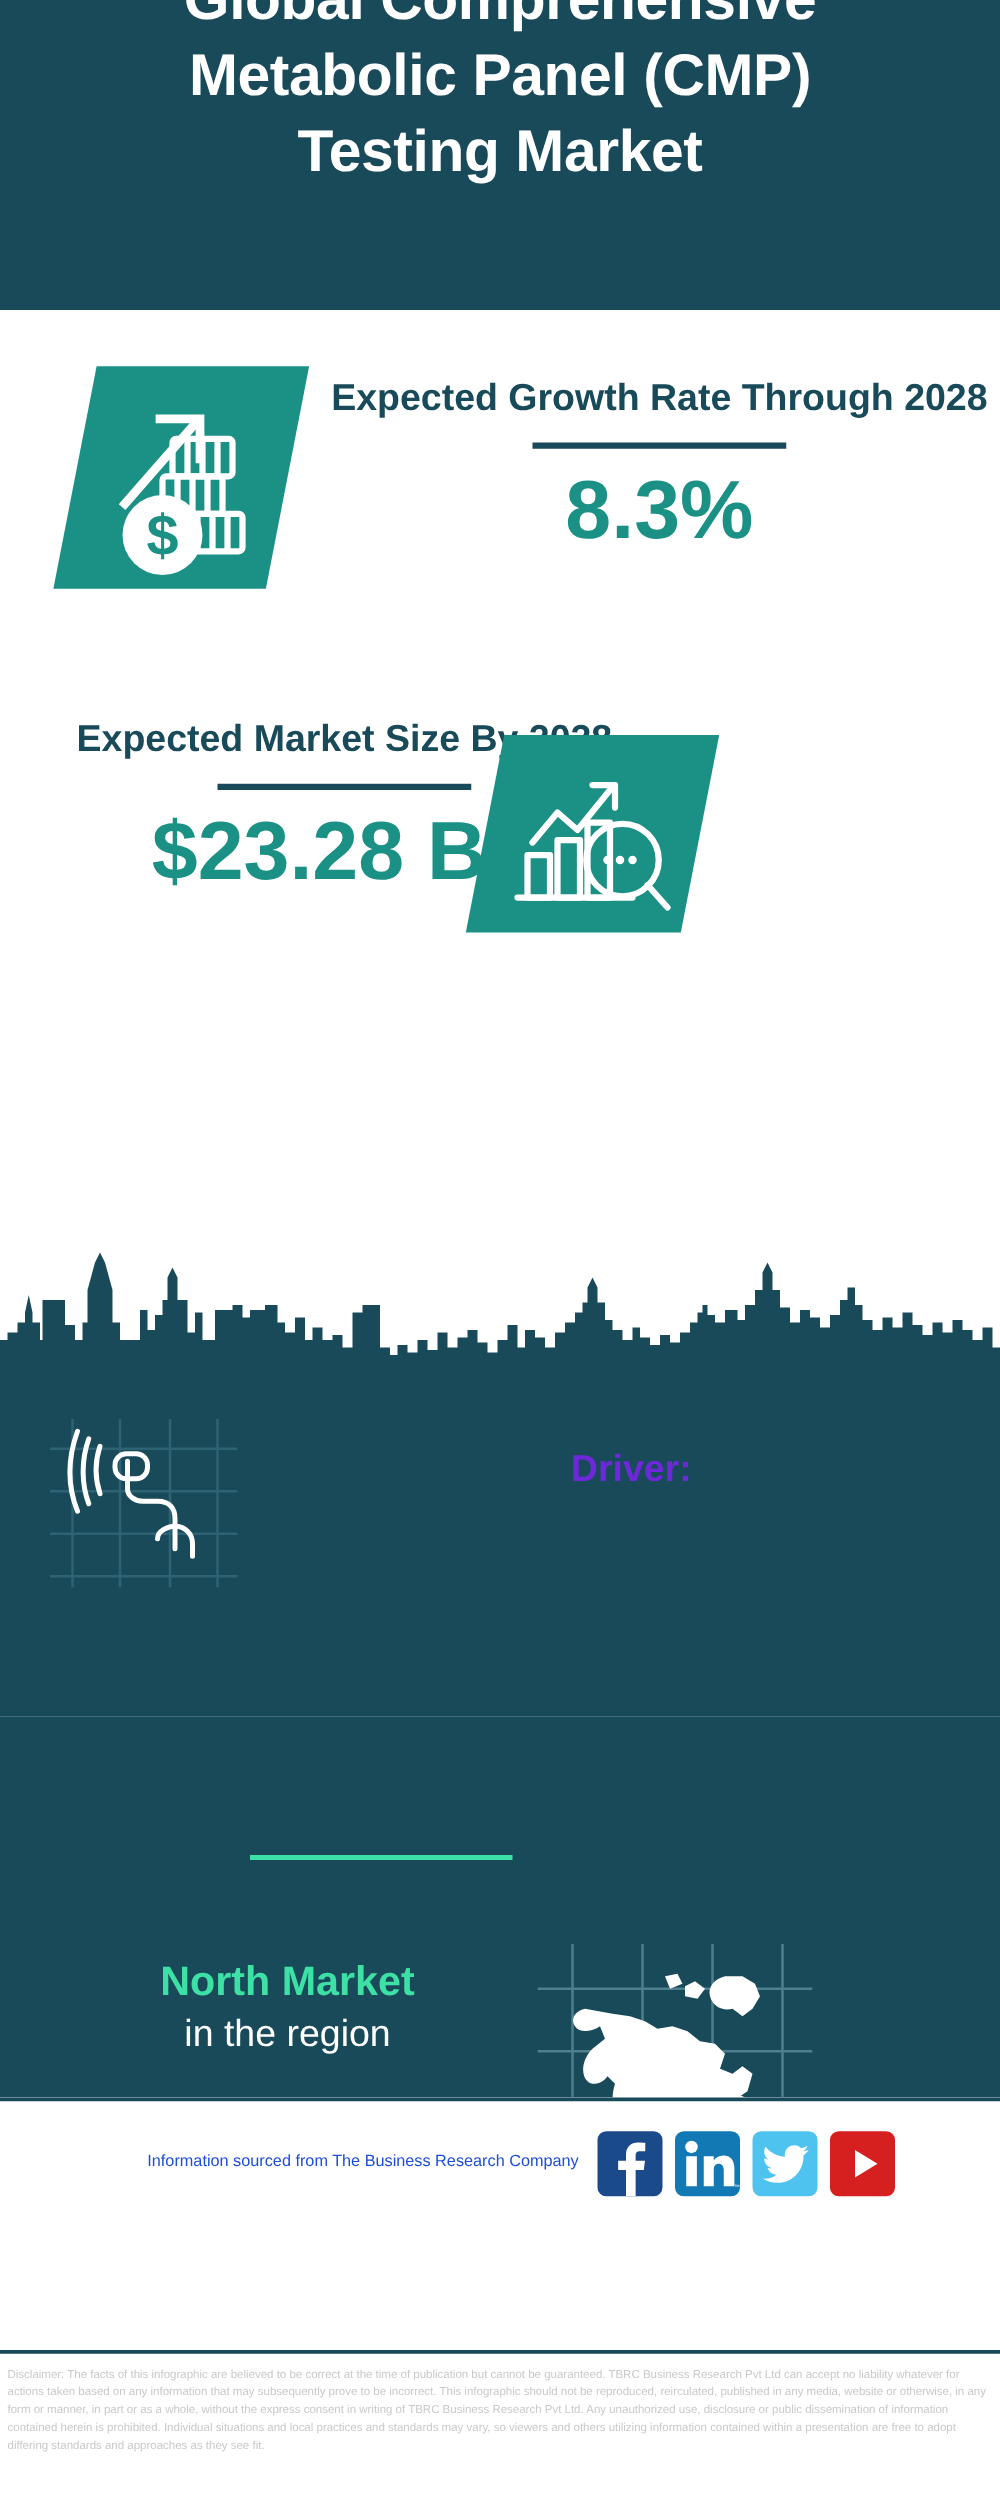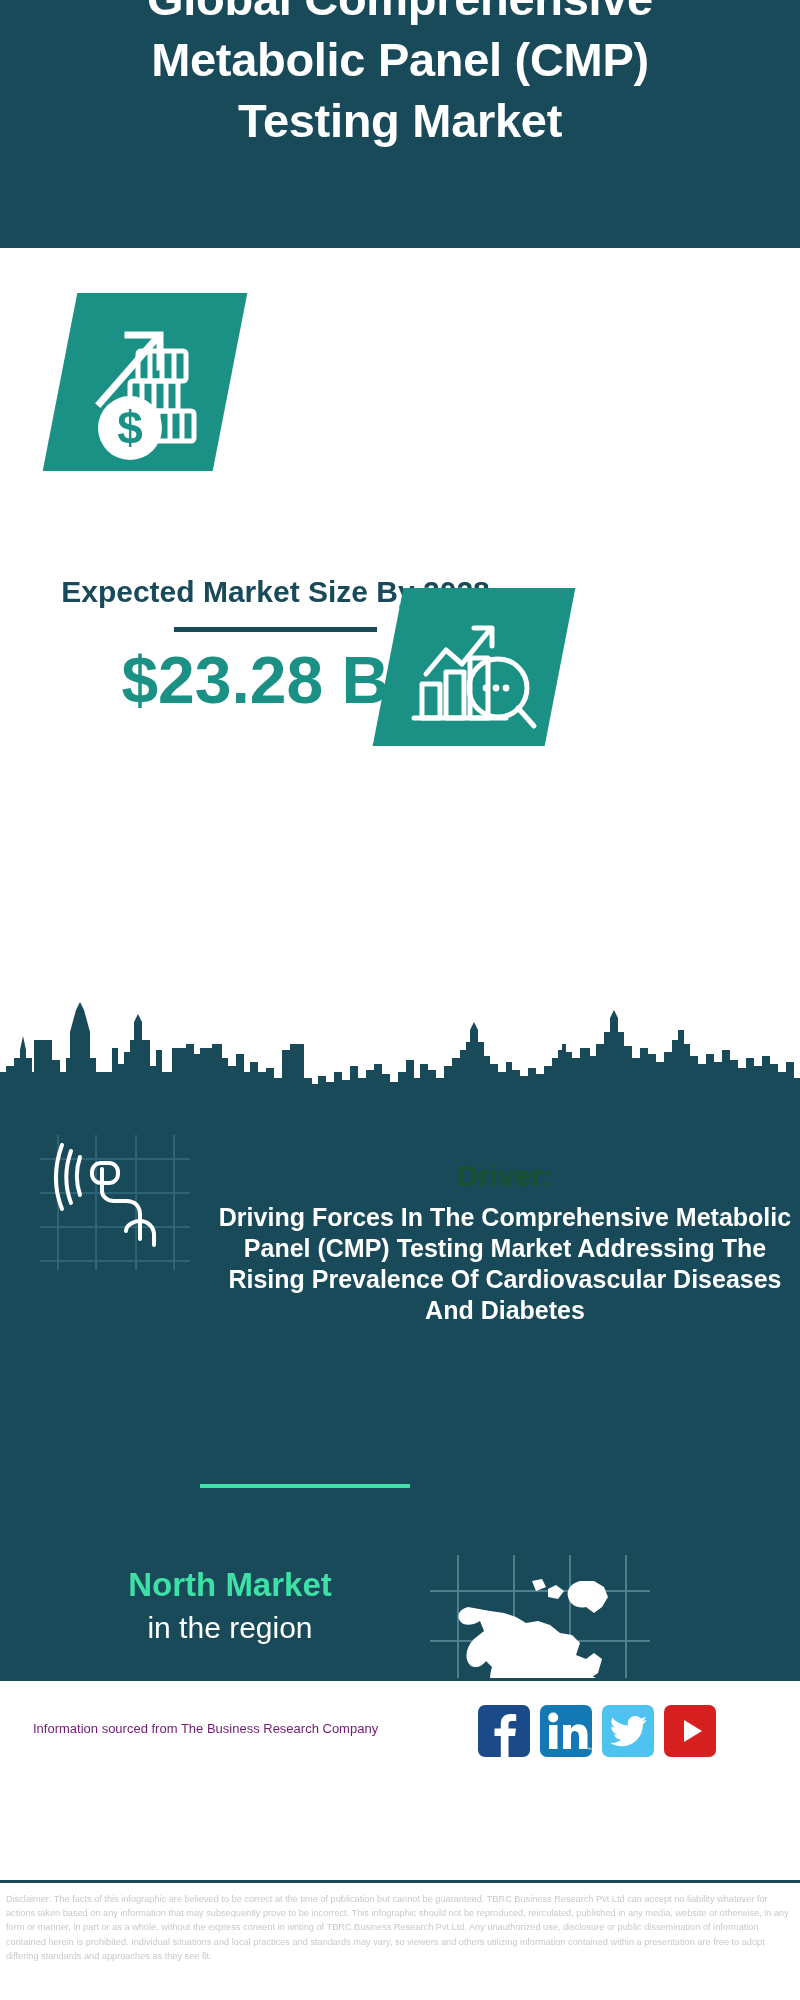--- a/index.html
+++ b/index.html
@@ -73,21 +73,21 @@
     position:absolute;left:0;top:1373px;width:800px;height:305px;
     background:#194A5A;
   }
   .skyline{
     position:absolute;left:0;top:1000px;width:800px;height:95px;
   }
 
   
   .driver-heading{
     position:absolute;left:210px;top:1158px;width:590px;text-align:center;
-    color:#14532d;font-size:30px;line-height:36px;font-weight:bold;
+    color:#6d28d9;font-size:30px;line-height:36px;font-weight:bold;
   }
   .driver-body{
     position:absolute;left:210px;top:1202px;width:590px;text-align:center;
     color:#ffffff;font-size:25px;line-height:31px;font-weight:bold;
   }
   .rule-green{
     position:absolute;left:200px;top:1484px;width:210px;height:4px;background:#3DE0A5;
   }
   .driver-icon{
     position:absolute;left:40px;top:1135px;width:150px;height:135px;
@@ -110,21 +110,21 @@
   
   .footer{
     position:absolute;left:0;top:1678px;width:800px;height:207px;background:#ffffff;
     border-top:3px solid #194A5A;
   }
   .footer-line{
     position:absolute;left:0;top:1880px;width:800px;height:3px;background:#194A5A;
   }
   .source-text{
     position:absolute;left:33px;top:1718px;width:430px;
-    color:#701a75;font-size:13px;line-height:22px;
+    color:#1d4ed8;font-size:13px;line-height:22px;text-align:right;
   }
   .social{
     position:absolute;top:1705px;width:52px;height:52px;border-radius:7px;
   }
   .social svg{display:block;}
   .s-fb{left:478px;background:#1B4A8B;}
   .s-li{left:540px;background:#1279B5;}
   .s-tw{left:602px;background:#4FC3F0;}
   .s-yt{left:664px;background:#D61F1F;}
 
@@ -162,20 +162,25 @@
         <rect x="86" y="118" width="48" height="30" rx="3"></rect>
         <line x1="98" y1="118" x2="98" y2="148"></line>
         <line x1="110" y1="118" x2="110" y2="148"></line>
         <line x1="122" y1="118" x2="122" y2="148"></line>
       </g>
       <circle cx="70" cy="135" r="32" fill="#ffffff"></circle>
       <text x="70" y="151" font-family="Liberation Sans, sans-serif" font-size="46" font-weight="bold" fill="#1B9186" text-anchor="middle">$</text>
     </svg>
   </div>
 
+  <div class="stat1-text">
+    <div class="stat-label">Expected Growth Rate Through 2028</div>
+    <div class="rule-dark"></div>
+    <div class="stat-value">8.3%</div>
+  </div>
 
   <div class="stat2-text">
     <div class="stat-label">Expected Market Size By 2028</div>
     <div class="rule-dark"></div>
     <div class="stat-value">$23.28 Bn</div>
   </div>
 
   <div class="stat2-icon"></div>
   <div class="stat2-icon-inner">
     <svg width="172" height="158" viewBox="0 0 172 158">
@@ -239,21 +244,20 @@
         <path d="M31,16 C25,33 25,52 31,68"></path>
         <path d="M22,10 C14,32 14,54 22,74"></path>
         <path d="M62,34 L62,56 C62,62 68,66 74,66 L86,66 C96,66 100,72 100,80 L100,104"></path>
         <rect x="52" y="28" width="26" height="20" rx="9" fill="none"></rect>
         <path d="M86,96 C86,90 94,86 100,86 C108,86 114,92 114,100 L114,110"></path>
       </g>
     </svg>
   </div>
 
   <div class="driver-heading">Driver:</div>
-  <div class="driver-body">Driving Forces In The Comprehensive Metabolic Panel (CMP) Testing Market Addressing The Rising Prevalence Of Cardiovascular Diseases And Diabetes</div>
   <div class="rule-green"></div>
 
   <div class="region-text">
     <div class="region-name">North Market</div>
     <div class="region-sub">in the region</div>
   </div>
 
   <div class="region-map">
     <svg width="220" height="190" viewBox="0 0 220 190">
       <g stroke="#4F7E8C" stroke-width="2" fill="none">

